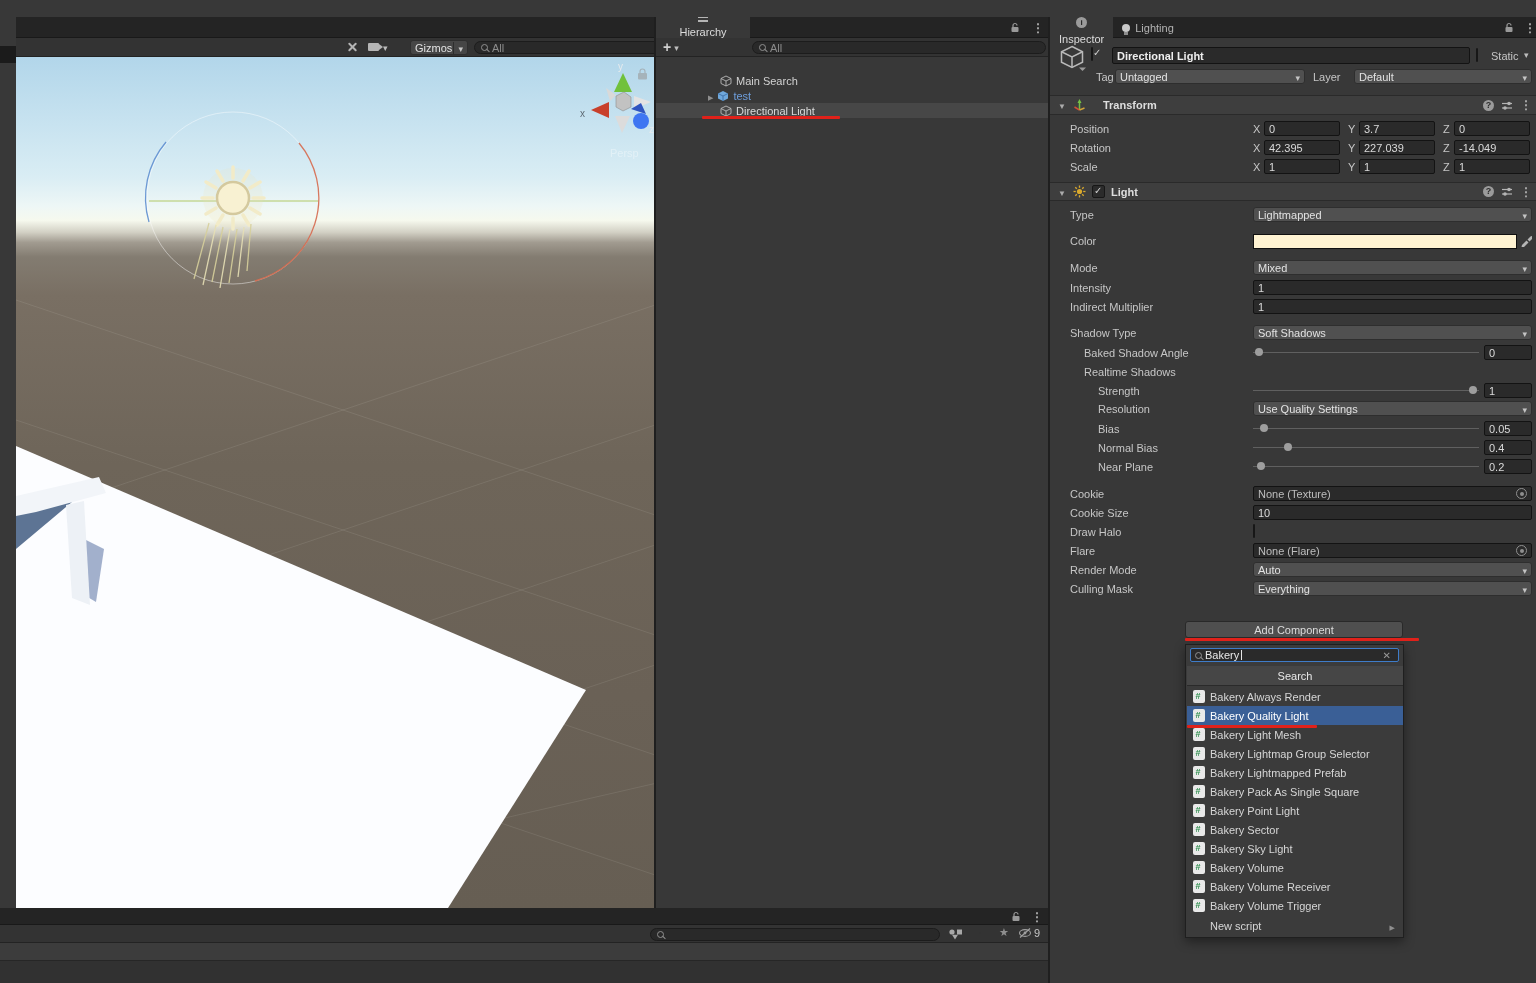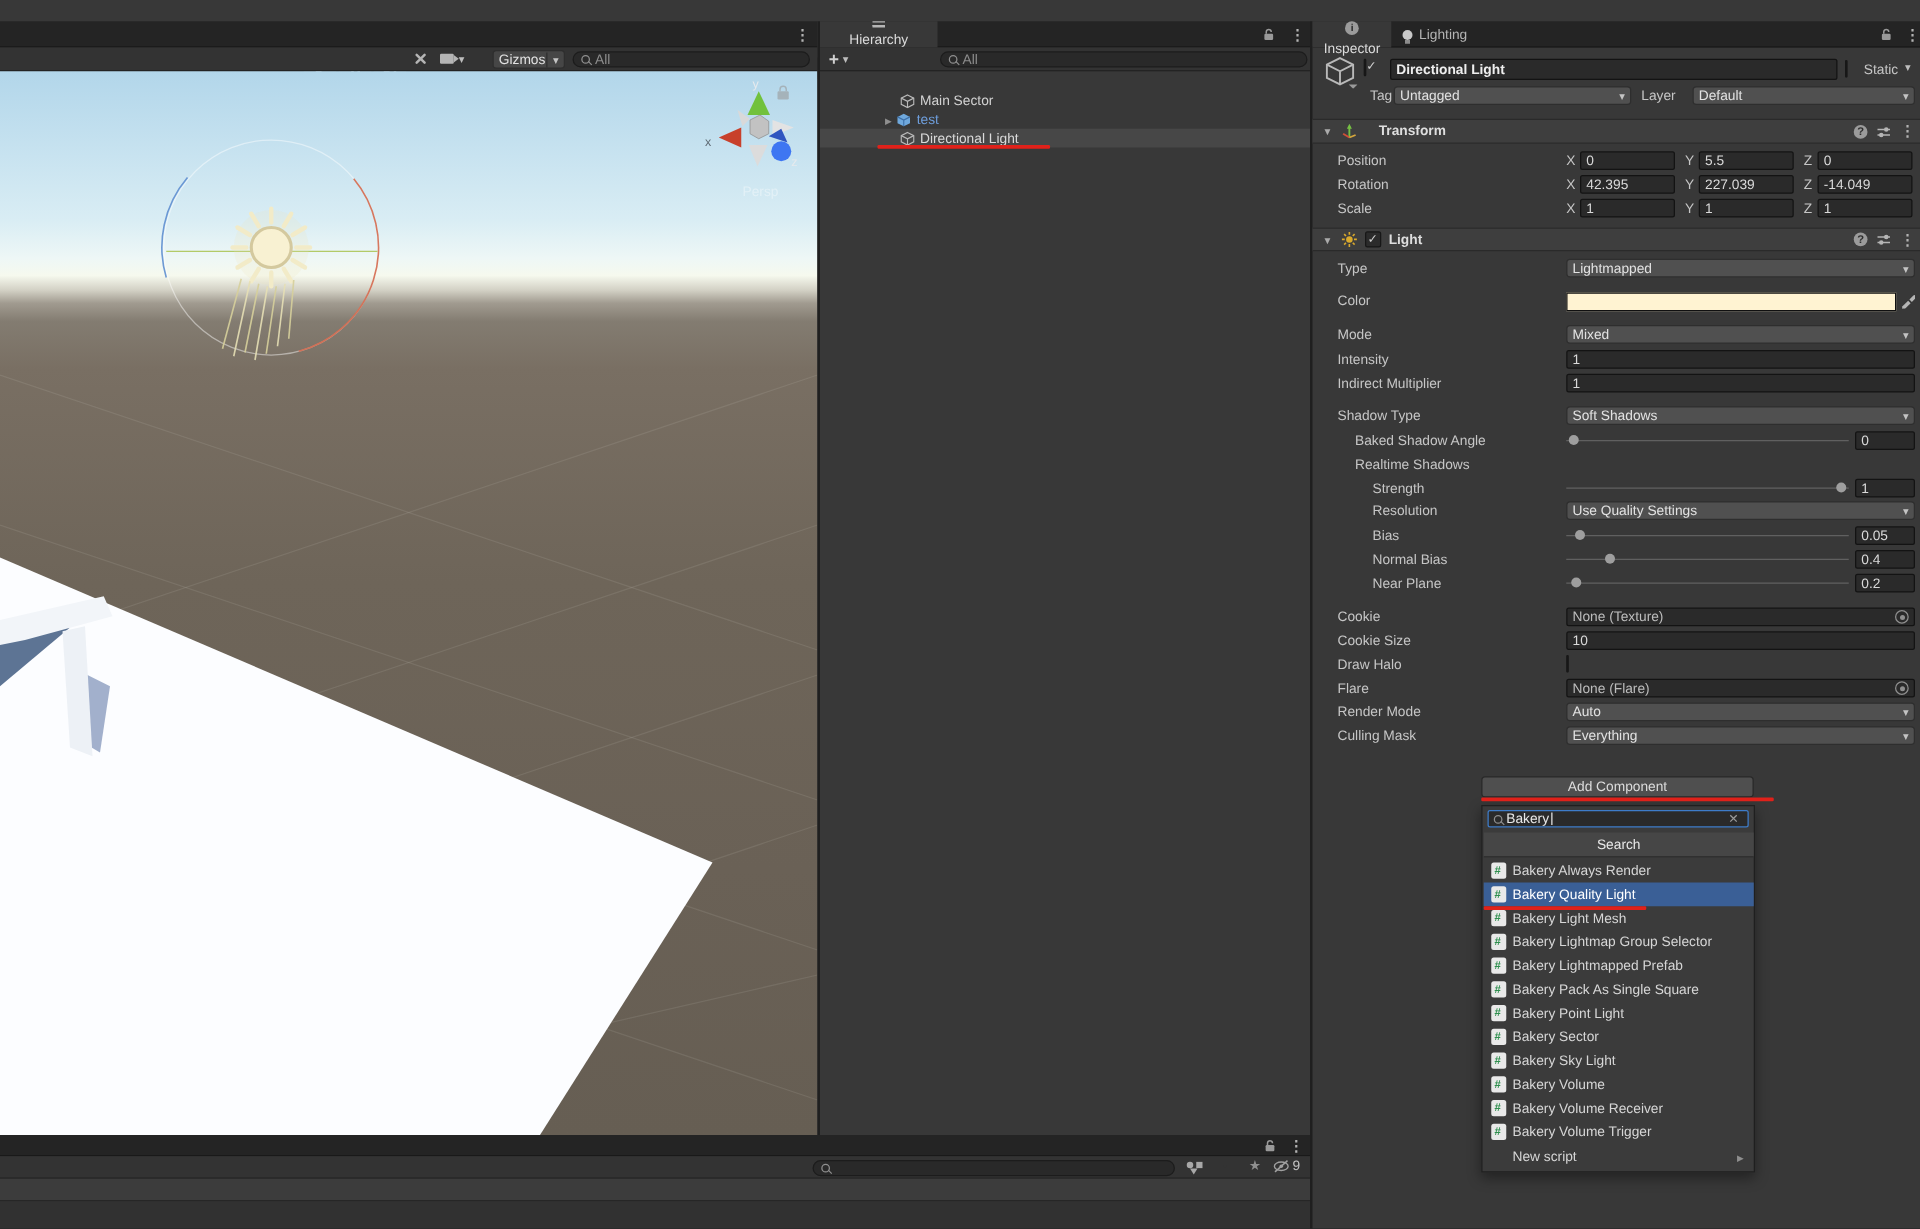--- a/index.html
+++ b/index.html
@@ -102,21 +102,21 @@
     <div class="p tbtn" style="left:1370px;top:1px;width:78px;height:15px;">
       <span>Layers</span>
       <span class="arrgl"></span>
     </div>
     <div class="p tbtn" style="left:1456px;top:1px;width:74px;height:15px;">
       <span>Layout</span>
       <span class="arrgl"></span>
     </div>
   </div>
 
-  <div class="p" style="left:0;top:17px;width:654px;height:891px;">
+  <div class="p" style="left:16px;top:17px;width:654px;height:891px;">
     <div class="p tabbar" style="left:0;top:0;width:654px;height:21px;">
       <span class="p kebab" style="left:636px;top:4px;"></span>
     </div>
     <div class="p toolbar" style="left:0;top:21px;width:654px;height:19px;">
       <span class="p tools" style="left:330px;top:3px;"></span>
       <div class="p flex" style="left:352px;top:3px;gap:4px;">
         <span class="cami"></span>
         <span class="arrgl"></span>
       </div>
       <div class="p dd" style="left:394px;top:2px;width:58px;height:15px;background:#464646;">
@@ -230,21 +230,21 @@
         <span class="mag"></span>
         <span>All</span>
       </div>
     </div>
 
     <div class="p flex" style="left:0;top:56px;width:394px;height:15px;color:#d2d2d2;">
       <svg style="margin-left:64px;" width="12" height="12" viewBox="0 0 12 12">
           <path d="M6 1 L11 3.5 V8.5 L6 11 L1 8.5 V3.5 Z" fill="none" stroke="#b9b9b9" stroke-width="0.9"></path>
           <path d="M1 3.5 L6 6 L11 3.5 M6 6 V11" stroke="#b9b9b9" fill="none" stroke-width="0.9"></path>
         </svg>
-      <span style="margin-left:4px;">Main Sector</span>
+      <span style="margin-left:4px;">Main Search</span>
     </div>
     <div class="p flex" style="left:0;top:71px;width:394px;height:15px;color:#6e9edc;">
       <span class="tri-r" style="margin-left:52px;"></span>
       <svg style="margin-left:4px;" width="12" height="12" viewBox="0 0 12 12">
           <path d="M6 1 L11 3.5 V8.5 L6 11 L1 8.5 V3.5 Z" fill="#6fa8dc"></path>
           <path d="M1 3.5 L6 6 L11 3.5 M6 6 V11" stroke="#3d6fa8" fill="none" stroke-width="0.9"></path>
         </svg>
       <span style="margin-left:4px;">test</span>
     </div>
     <div class="p flex" style="left:0;top:86px;width:394px;height:15px;background:#474747;color:#dadada;">
@@ -355,21 +355,21 @@
 
     
     <div class="p" style="left:0;top:104px;width:488px;height:15px;">
       <span class="p lbl" style="left:20px;top:2px;">Position</span>
       <span class="p lbl" style="left:203px;top:2px;">X</span>
       <div class="p field" style="left:214px;top:0;width:76px;height:15px;">
           <span>0</span>
         </div>
       <span class="p lbl" style="left:298px;top:2px;">Y</span>
       <div class="p field" style="left:309px;top:0;width:76px;height:15px;">
-          <span>5.5</span>
+          <span>3.7</span>
         </div>
       <span class="p lbl" style="left:393px;top:2px;">Z</span>
       <div class="p field" style="left:404px;top:0;width:76px;height:15px;">
           <span>0</span>
         </div>
     </div>
     <div class="p" style="left:0;top:123px;width:488px;height:15px;">
       <span class="p lbl" style="left:20px;top:2px;">Rotation</span>
       <span class="p lbl" style="left:203px;top:2px;">X</span>
       <div class="p field" style="left:214px;top:0;width:76px;height:15px;">

